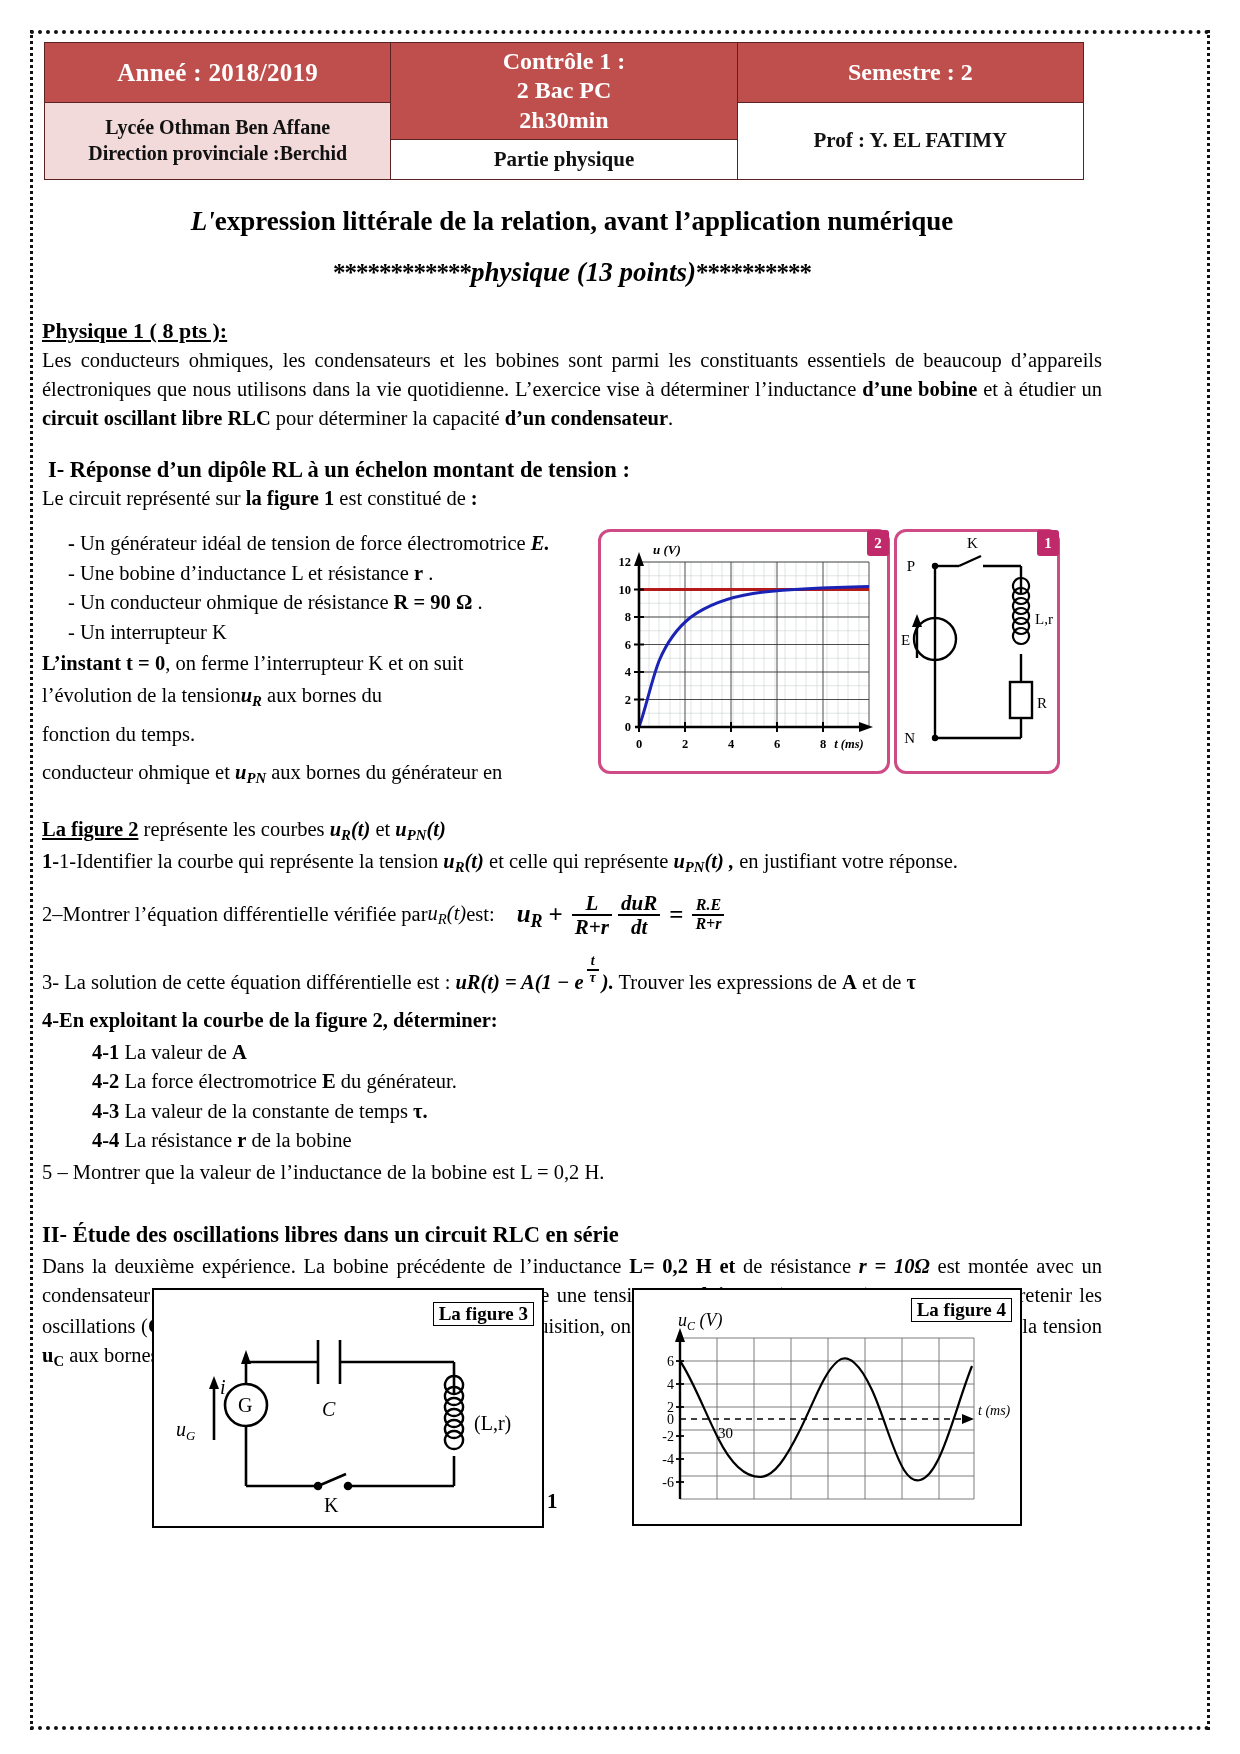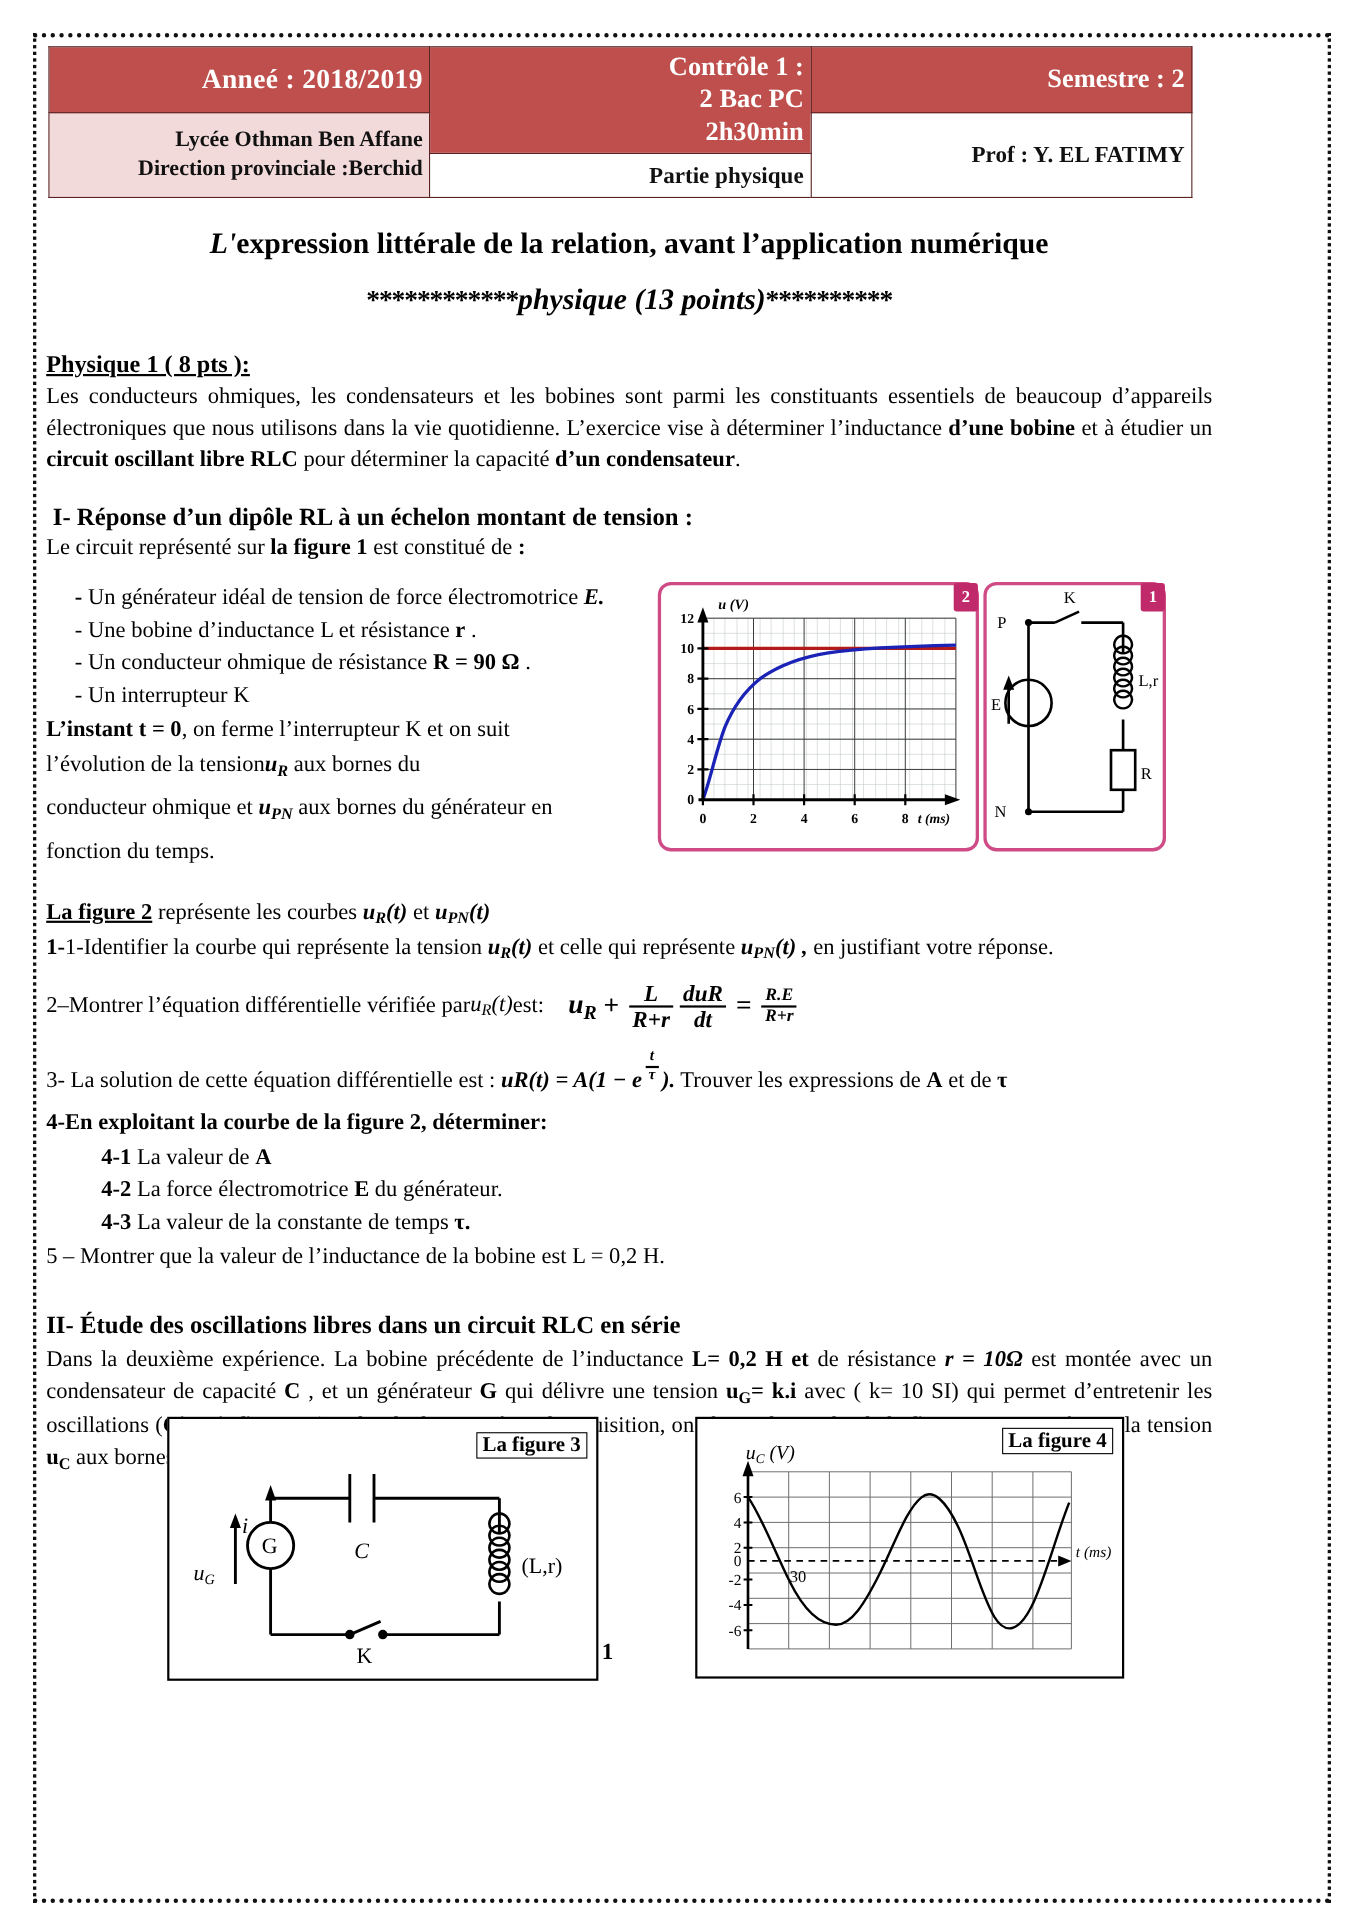--- a/index.html
+++ b/index.html
@@ -26,21 +26,21 @@
     position:absolute; left:42px; top:42px; width:1060px;
   }
 
   
   .hdr{
     width:1040px; border-collapse:collapse; table-layout:fixed;
     margin-left:2px;
   }
   .hdr td{
     border:1px solid #5a2222;
-    text-align:right; vertical-align:middle;
+    text-align:center; vertical-align:middle;
     padding:4px 6px;
     font-weight:bold;
   }
   .red{ background:#bf4f4c; color:#ffffff; }
   .pink{ background:#f2dada; color:#111; }
   .white{ background:#ffffff; color:#111; }
   .c-year{ font-size:25px; letter-spacing:.3px; height:52px; }
   .c-school{ font-size:20px; line-height:1.28; height:60px; }
   .c-controle{ font-size:24px; line-height:1.22; height:88px; }
   .c-partie{ font-size:21px; height:40px; }
@@ -167,22 +167,22 @@
 
   <div class="list" style="margin-top:16px;">
     <div><b>-</b> Un générateur idéal de tension de force électromotrice <b><i>E.</i></b></div>
     <div>- Une bobine d’inductance L et résistance <b>r</b> .</div>
     <div>- Un conducteur ohmique de résistance <b>R = 90 Ω</b> .</div>
     <div>- Un interrupteur K</div>
   </div>
 
   <p class="body nj" style="margin-top:2px;"><b>L’instant t = 0</b><span>, on ferme l’interrupteur K et on suit</span></p>
   <p class="body nj" style="margin-top:3px;"><span>l’évolution de la tension</span><b class="eq">u<span class="sub">R</span></b><span> aux bornes du</span></p>
+  <p class="body nj" style="margin-top:8px;">fonction du temps.</p>
   <p class="body nj" style="margin-top:8px;"><span>conducteur ohmique et </span><b class="eq">u<span class="sub">PN</span></b><span> aux bornes du générateur en</span></p>
-  <p class="body nj" style="margin-top:8px;">fonction du temps.</p>
 
   <p class="body nj" style="margin-top:26px;"><b style="text-decoration:underline">La figure 2</b><span> représente les courbes  </span><b class="eq">u<span class="sub">R</span>(t)</b><span> et </span><b class="eq">u<span class="sub">PN</span>(t)</b></p>
 
   <p class="body nj" style="margin-top:1px;"><b>1-</b><span>1-Identifier la courbe qui représente la tension </span><b class="eq">u<span class="sub">R</span>(t)</b><span>  et celle qui représente </span><b class="eq">u<span class="sub">PN</span>(t) ,</b><span> en justifiant votre réponse.</span></p>
 
   <div class="qline" style="margin-top:14px;display:flex;align-items:center;">
     <span>2</span>
       <span>–Montrer  l’équation différentielle vérifiée par  </span>
       <span class="eq" style="font-weight:normal">u<span class="sub">R</span>(t)</span>
       <span> est </span>
@@ -208,20 +208,21 @@
 
   <div class="qline" style="margin-top:16px;">
     <span>3- La solution de cette équation différentielle  est : </span><b class="eq">uR(t) = A(1 − e</b><span class="frac" style="font-size:14px;vertical-align:.55em;"><span class="num">t</span><span class="den">τ</span></span><b class="eq">).</b><span> Trouver les expressions de <b>A</b> et de <b>τ</b></span>
   </div>
 
   <div class="qline" style="margin-top:8px;font-weight:bold;">4-En exploitant la courbe de la figure 2,  déterminer:</div>
   <div class="list" style="margin-top:2px;">
     <div style="padding-left:50px"><b>4-1</b> La valeur de <b>A</b></div>
     <div style="padding-left:50px"><b>4-2</b> La force électromotrice <b>E</b> du générateur.</div>
     <div style="padding-left:50px"><b>4-3</b> La valeur de la constante de temps <b>τ.</b></div>
+    <div style="padding-left:50px"><b>4-4</b> La résistance <b>r</b> de la bobine</div>
   </div>
   <div class="qline" style="margin-top:2px;">5  – Montrer que la valeur de l’inductance de la bobine est L = 0,2 H.</div>
 
   <div class="sec2-h" style="margin-top:34px;">II- Étude des oscillations libres dans un circuit RLC en série</div>
 
   <p class="body" style="margin-top:4px;"><span>Dans la deuxième expérience. La bobine précédente de l’inductance </span><b>L= 0,2 H et</b><span> de résistance </span><b class="eq">r = 10Ω</b><span> est montée avec un condensateur de capacité </span><b>C</b><span> , et un générateur </span><b>G</b><span> qui délivre une tension </span><b>u<span class="sub">G</span>= k.i</b><span>  avec  ( k= 10 SI)   qui permet d’entretenir les oscillations (</span><b>Circuit figure 3</b><span> ).   A l’aide d’un système d’acquisition, on obtient le graphe de la </span><b>figure 4</b><span> qui représente la tension </span><b>u<span class="sub">C</span></b><span> aux bornes du condensateur.</span></p>
 
 </div>
 
 <div class="fig12">

